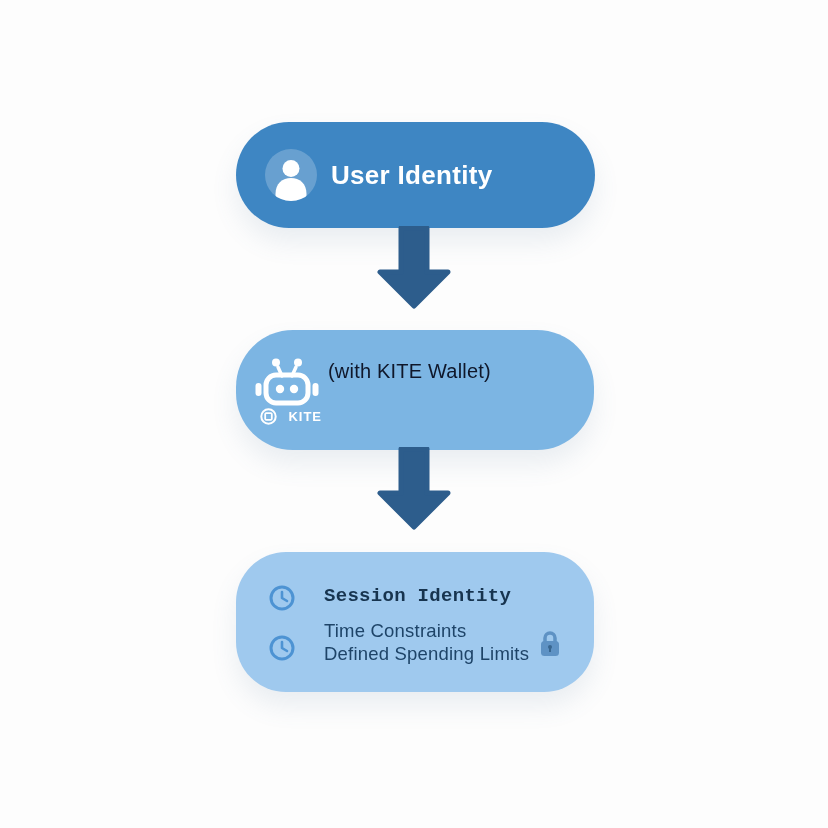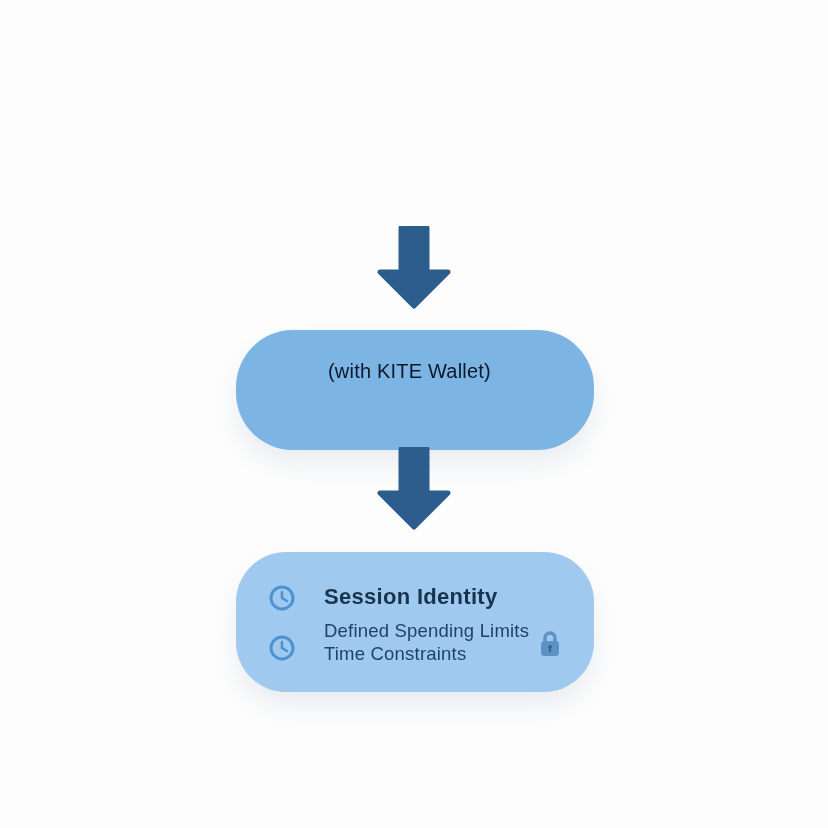--- a/index.html
+++ b/index.html
@@ -41,38 +41,67 @@
     color:#ffffff;font-weight:bold;font-size:13px;letter-spacing:1px;
   }
   .agent-text{position:absolute;left:92px;top:27px;}
   .agent-title{font-size:26px;font-weight:bold;letter-spacing:0.3px;line-height:32px;}
   .agent-subtitle{font-size:20px;color:#0f172a;margin-top:3px;letter-spacing:0.2px;}
 
   .clock-1{position:absolute;left:32px;top:32px;}
   .clock-2{position:absolute;left:32px;top:82px;}
   .lock-wrap{position:absolute;left:300px;top:75px;}
   .session-text{position:absolute;left:88px;top:29px;}
-  .session-title{font-size:22px;font-weight:bold;letter-spacing:0.3px;line-height:31px;}
+  .session-title{font-size:19px;font-weight:bold;letter-spacing:0.3px;line-height:31px;font-family:Liberation Mono, monospace;}
   .session-details{margin-top:7px;font-size:18.5px;color:#1e4468;line-height:23px;letter-spacing:0.2px;}
 
   .arrow{position:absolute;width:80px;height:86px;}
   .arrow-1{left:374px;top:226px;}
   .arrow-2{left:374px;top:447px;}
 </style>
 </head>
 <body>
 
 <div class="stage">
 
+  <div class="pill pill-user" style="background-color: rgb(62, 134, 195);">
+    <div class="avatar-circle">
+      <svg width="52" height="52" viewBox="0 0 52 52">
+        <circle cx="26" cy="19.5" r="8.5" fill="#ffffff"></circle>
+        <path d="M10.5 45 c0-10.5 7-16 15.5-16 s15.5 5.5 15.5 16 v9 h-31 z" fill="#ffffff"></path>
+      </svg>
+    </div>
+    <div class="user-title" style="color: rgb(255, 255, 255);">User Identity</div>
+  </div>
 
   <svg class="arrow arrow-1" viewBox="0 0 80 86">
     <path d="M27 2 H53 V46 H74 L40 80 L6 46 H27 Z" stroke-width="5" stroke-linejoin="round" stroke="#2d5d8c" style="fill: rgb(45, 93, 140);"></path>
   </svg>
 
   <div class="pill pill-agent" style="background-color: rgb(124, 181, 227);">
+    <div class="robot-wrap">
+      <svg width="66" height="56" viewBox="0 0 66 56">
+        <path d="M24 17 L28 26" stroke="#ffffff" stroke-width="3.5" stroke-linecap="round" fill="none"></path>
+        <path d="M42 17 L38 26" stroke="#ffffff" stroke-width="3.5" stroke-linecap="round" fill="none"></path>
+        <circle cx="22" cy="12.5" r="4" fill="#ffffff"></circle>
+        <circle cx="44" cy="12.5" r="4" fill="#ffffff"></circle>
+        <rect x="12" y="25" width="42" height="28" rx="10" fill="none" stroke="#ffffff" stroke-width="5"></rect>
+        <circle cx="26" cy="39" r="4.2" fill="#ffffff"></circle>
+        <circle cx="40" cy="39" r="4.2" fill="#ffffff"></circle>
+        <rect x="1.5" y="33" width="6" height="13" rx="3" fill="#ffffff"></rect>
+        <rect x="58.5" y="33" width="6" height="13" rx="3" fill="#ffffff"></rect>
+      </svg>
+      <div class="kite-badge">
+        <svg width="17" height="17" viewBox="0 0 17 17">
+          <circle cx="8.5" cy="8.5" r="7.2" fill="none" stroke="#ffffff" stroke-width="2"></circle>
+          <rect x="5.2" y="5.2" width="6.6" height="6.6" rx="1" fill="none" stroke="#ffffff" stroke-width="1.8"></rect>
+        </svg>
+        <span>KITE</span>
+      </div>
+    </div>
     <div class="agent-text">
       <div class="agent-subtitle">(with KITE Wallet)</div>
     </div>
   </div>
 
   <svg class="arrow arrow-2" viewBox="0 0 80 86">
     <path d="M27 2 H53 V46 H74 L40 80 L6 46 H27 Z" stroke-width="5" stroke-linejoin="round" stroke="#2d5d8c" style="fill: rgb(45, 93, 140);"></path>
   </svg>
 
   <div class="pill pill-session" style="background-color: rgb(159, 201, 238);">
@@ -86,19 +115,19 @@
     </svg>
     <svg class="lock-wrap" width="28" height="32" viewBox="0 0 28 32">
       <path d="M9 15 v-4 a5 5 0 0 1 10 0 v4" fill="none" stroke="#5e92c4" stroke-width="3.5"></path>
       <rect x="5" y="14" width="18" height="15" rx="3.5" fill="#5e92c4"></rect>
       <circle cx="14" cy="20" r="2" fill="#38668f"></circle>
       <rect x="13" y="20.5" width="2" height="4.5" fill="#38668f"></rect>
     </svg>
     <div class="session-text">
       <div class="session-title" style="color: rgb(23, 52, 79);">Session Identity</div>
       <div class="session-details">
+        <div>Time Constraints</div>
         <div>Defined Spending Limits</div>
-        <div>Time Constraints</div>
       </div>
     </div>
   </div>
 
 </div>
 
 </body></html>

